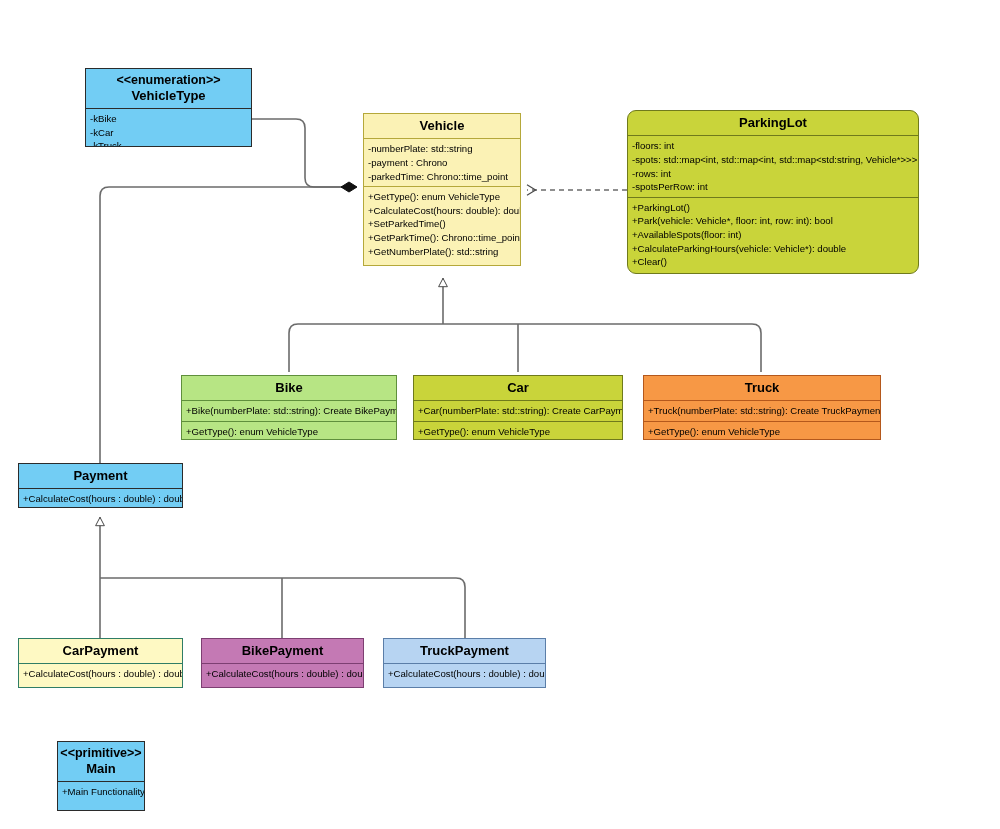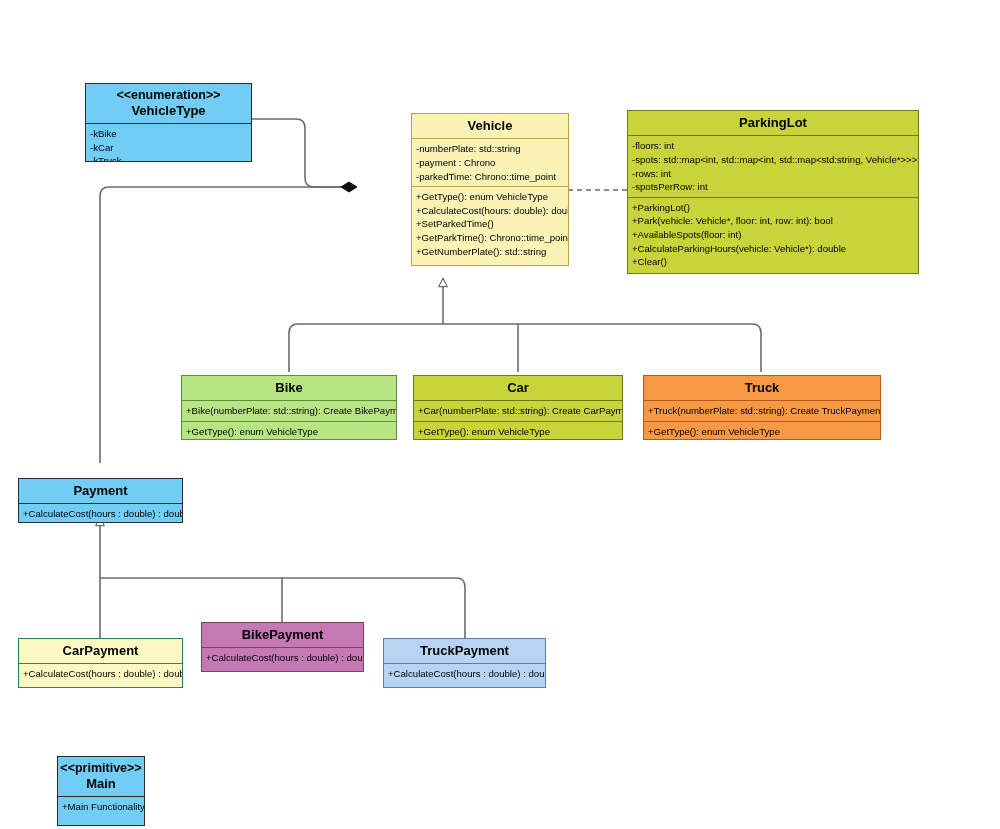--- a/index.html
+++ b/index.html
@@ -53,21 +53,21 @@
     box-sizing: border-box;
     padding: 3px 3px 3px 4px;
   }
   .uml-row {
     font-size: 9.6px;
     color: #000;
     line-height: 1.42;
     white-space: nowrap;
   }
   
-  .theme-blue   { background: #72cdf4; border-color: #2b2b2b; margin-top: 15px; }
+  .theme-blue   { background: #72cdf4; border-color: #2b2b2b; }
   .theme-blue .uml-section { border-top-color: #2b2b2b; }
   .theme-yellow { background: #fbf2b5; border-color: #b5a83a; }
   .theme-yellow .uml-section { border-top-color: #b5a83a; }
   .theme-olive  { background: #c9d43a; border-color: #6f7a1c; }
   .theme-olive .uml-section { border-top-color: #6f7a1c; }
   .theme-lgreen { background: #b7e584; border-color: #5f8f3c; }
   .theme-lgreen .uml-section { border-top-color: #5f8f3c; }
   .theme-orange { background: #f79845; border-color: #b4581c; }
   .theme-orange .uml-section { border-top-color: #b4581c; }
   .theme-teal   { background: #fef9c3; border-color: #2f7d66; }
@@ -113,39 +113,39 @@
       <span class="stereo">&lt;&lt;enumeration&gt;&gt;</span>
       <span>VehicleType</span>
     </div>
     <div class="uml-section">
       <div class="uml-row">-kBike</div>
       <div class="uml-row">-kCar</div>
       <div class="uml-row">-kTruck</div>
     </div>
   </div>
 
-  <div class="uml-class theme-yellow" style="left:363px; top:113px; width:158px; height:153px;margin-left:48px;">
+  <div class="uml-class theme-yellow" style="left:363px; top:113px; width:158px; height:153px;">
     <div class="uml-header">
       <span>Vehicle</span>
     </div>
     <div class="uml-section">
       <div class="uml-row">-numberPlate: std::string</div>
       <div class="uml-row">-payment : Chrono</div>
       <div class="uml-row">-parkedTime: Chrono::time_point</div>
     </div>
     <div class="uml-section">
       <div class="uml-row">+GetType(): enum VehicleType</div>
       <div class="uml-row">+CalculateCost(hours: double): double</div>
       <div class="uml-row">+SetParkedTime()</div>
       <div class="uml-row">+GetParkTime(): Chrono::time_point</div>
       <div class="uml-row">+GetNumberPlate(): std::string</div>
     </div>
   </div>
 
-  <div class="uml-class theme-olive" style="left:627px; top:110px; width:292px; height:164px;">
+  <div class="uml-class theme-olive" style="left:627px; top:110px; width:292px; height:164px;border-radius:9px;">
     <div class="uml-header">
       <span>ParkingLot</span>
     </div>
     <div class="uml-section">
       <div class="uml-row">-floors: int</div>
       <div class="uml-row">-spots: std::map&lt;int, std::map&lt;int, std::map&lt;std:string, Vehicle*&gt;&gt;&gt;</div>
       <div class="uml-row">-rows: int</div>
       <div class="uml-row">-spotsPerRow: int</div>
     </div>
     <div class="uml-section">
@@ -204,21 +204,21 @@
 
   <div class="uml-class theme-teal" style="left:18px; top:638px; width:165px; height:50px;">
     <div class="uml-header">
       <span>CarPayment</span>
     </div>
     <div class="uml-section">
       <div class="uml-row">+CalculateCost(hours : double) : double</div>
     </div>
   </div>
 
-  <div class="uml-class theme-magenta" style="left:201px; top:622px; width:163px; height:50px;">
+  <div class="uml-class theme-magenta" style="left:201px; top:638px; width:163px; height:50px;">
     <div class="uml-header">
       <span>BikePayment</span>
     </div>
     <div class="uml-section">
       <div class="uml-row">+CalculateCost(hours : double) : double</div>
     </div>
   </div>
 
   <div class="uml-class theme-ltblue" style="left:383px; top:638px; width:163px; height:50px;">
     <div class="uml-header">

